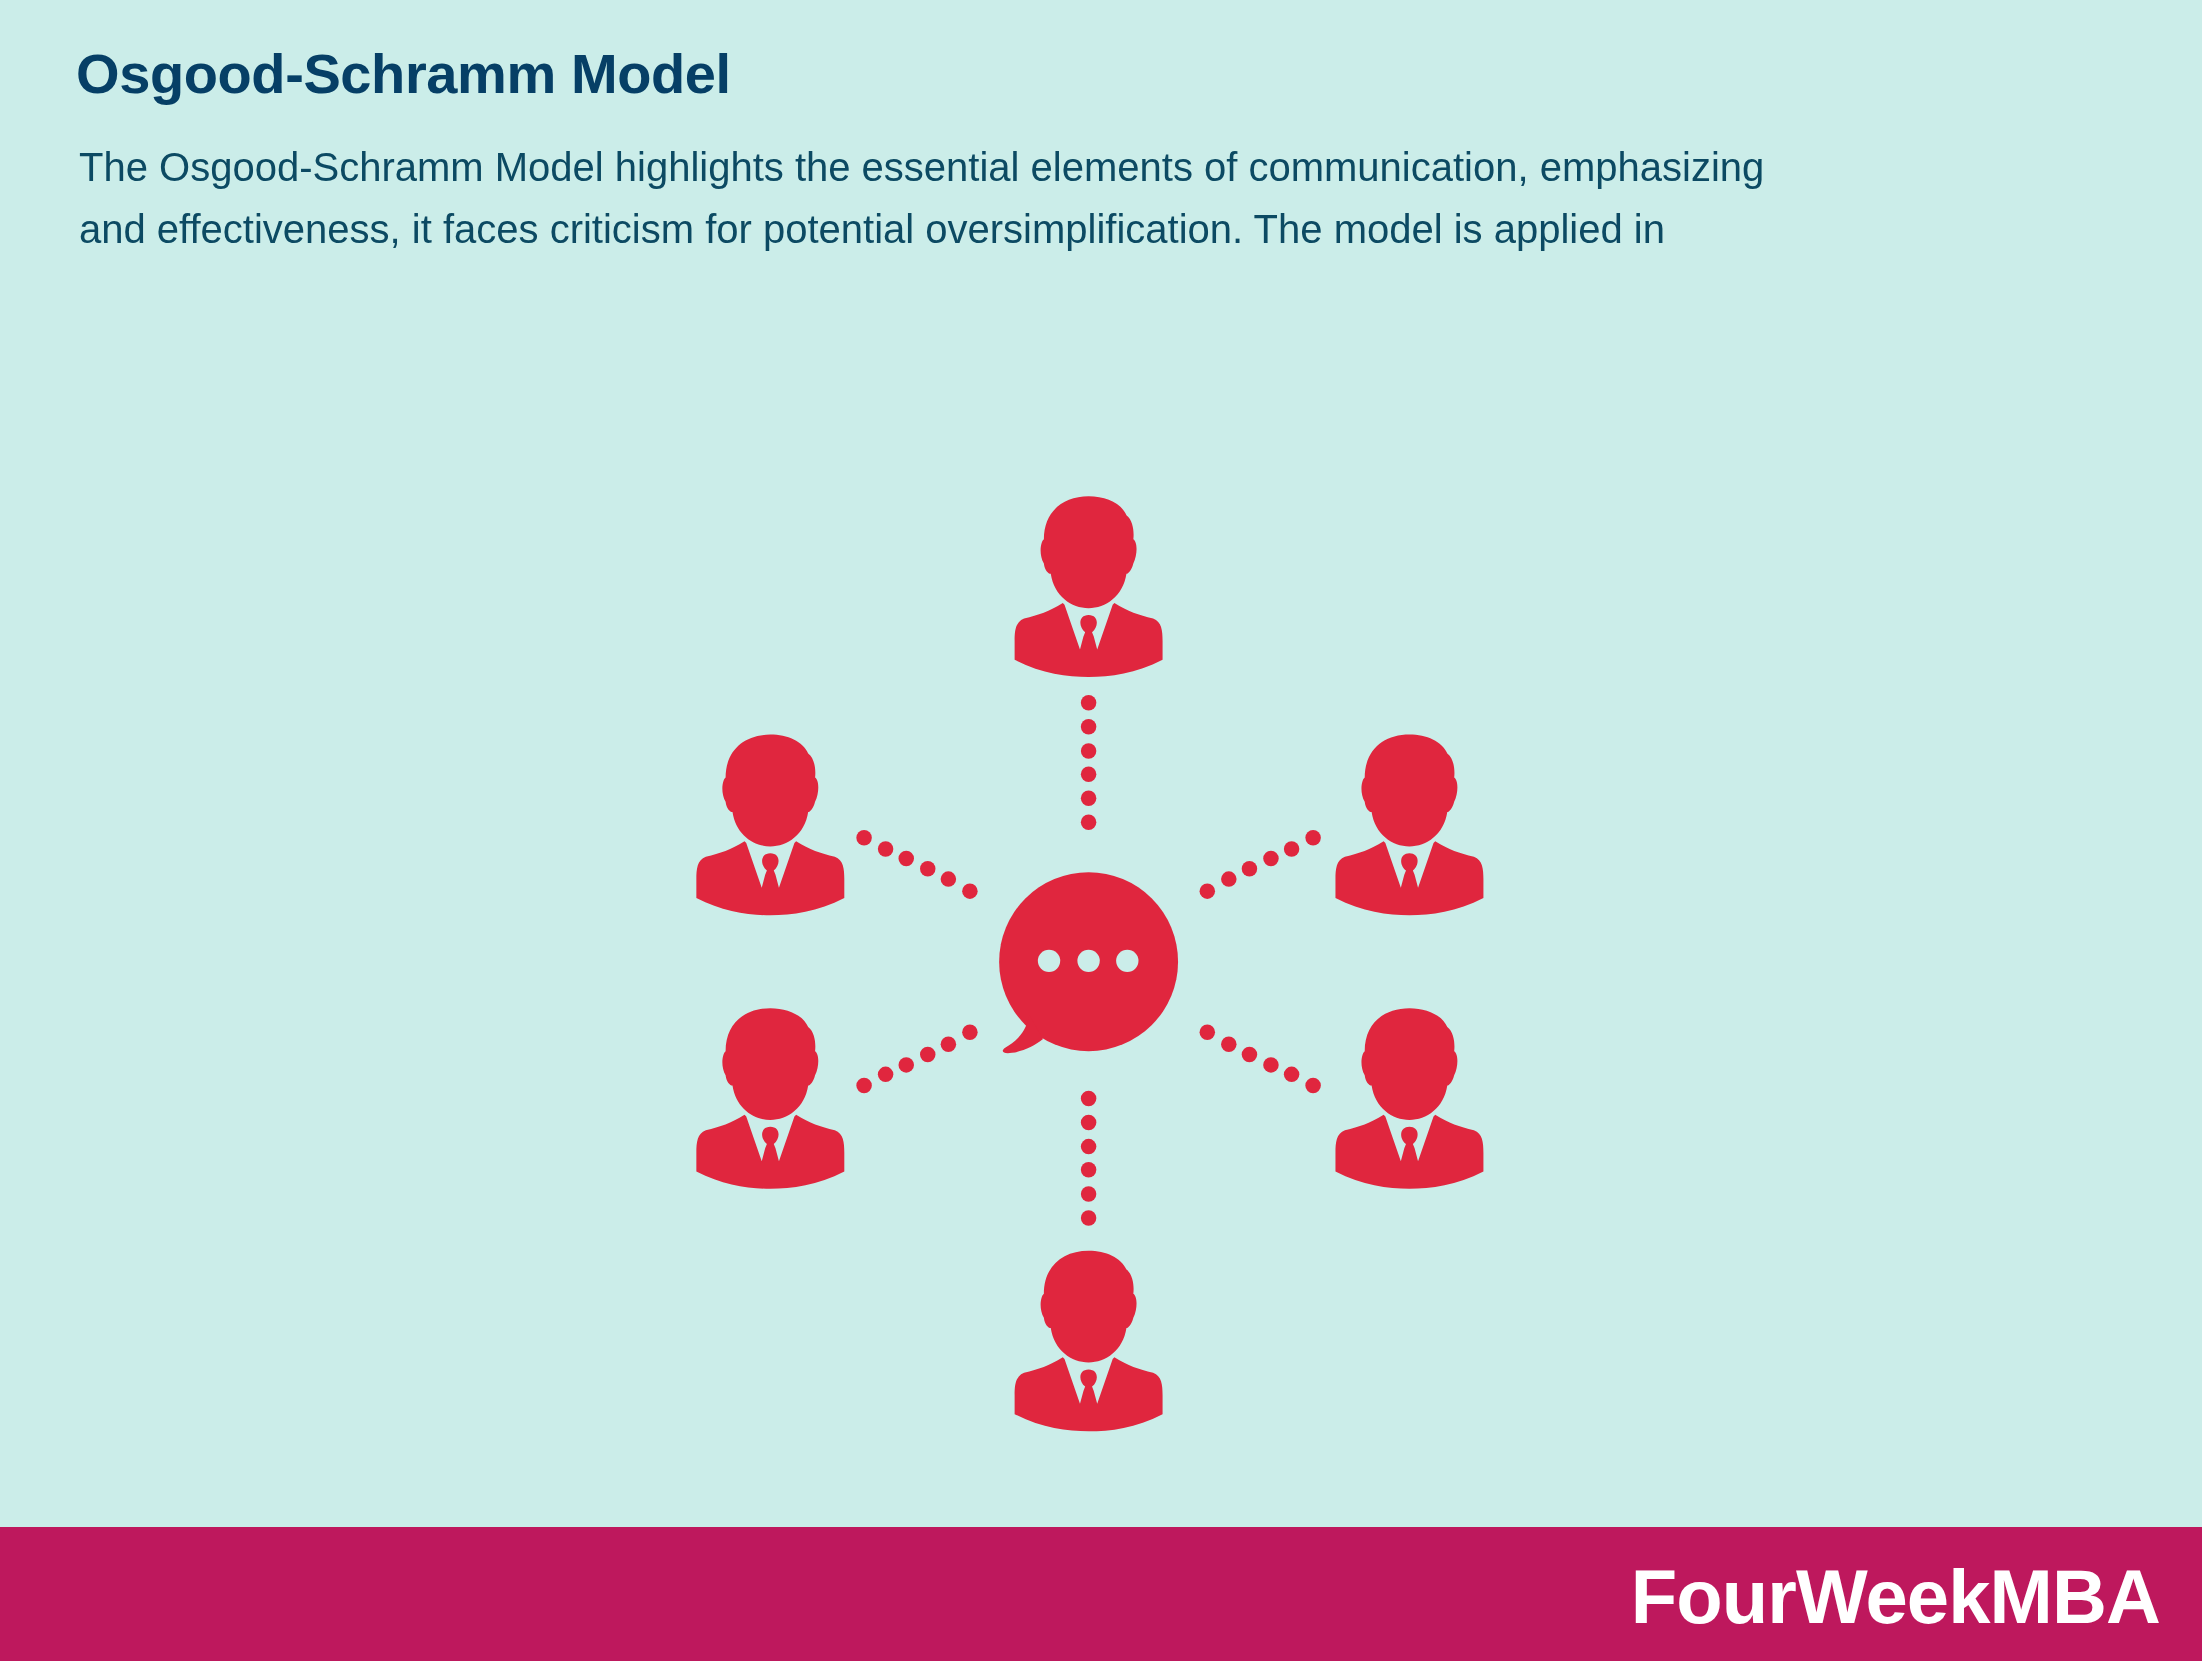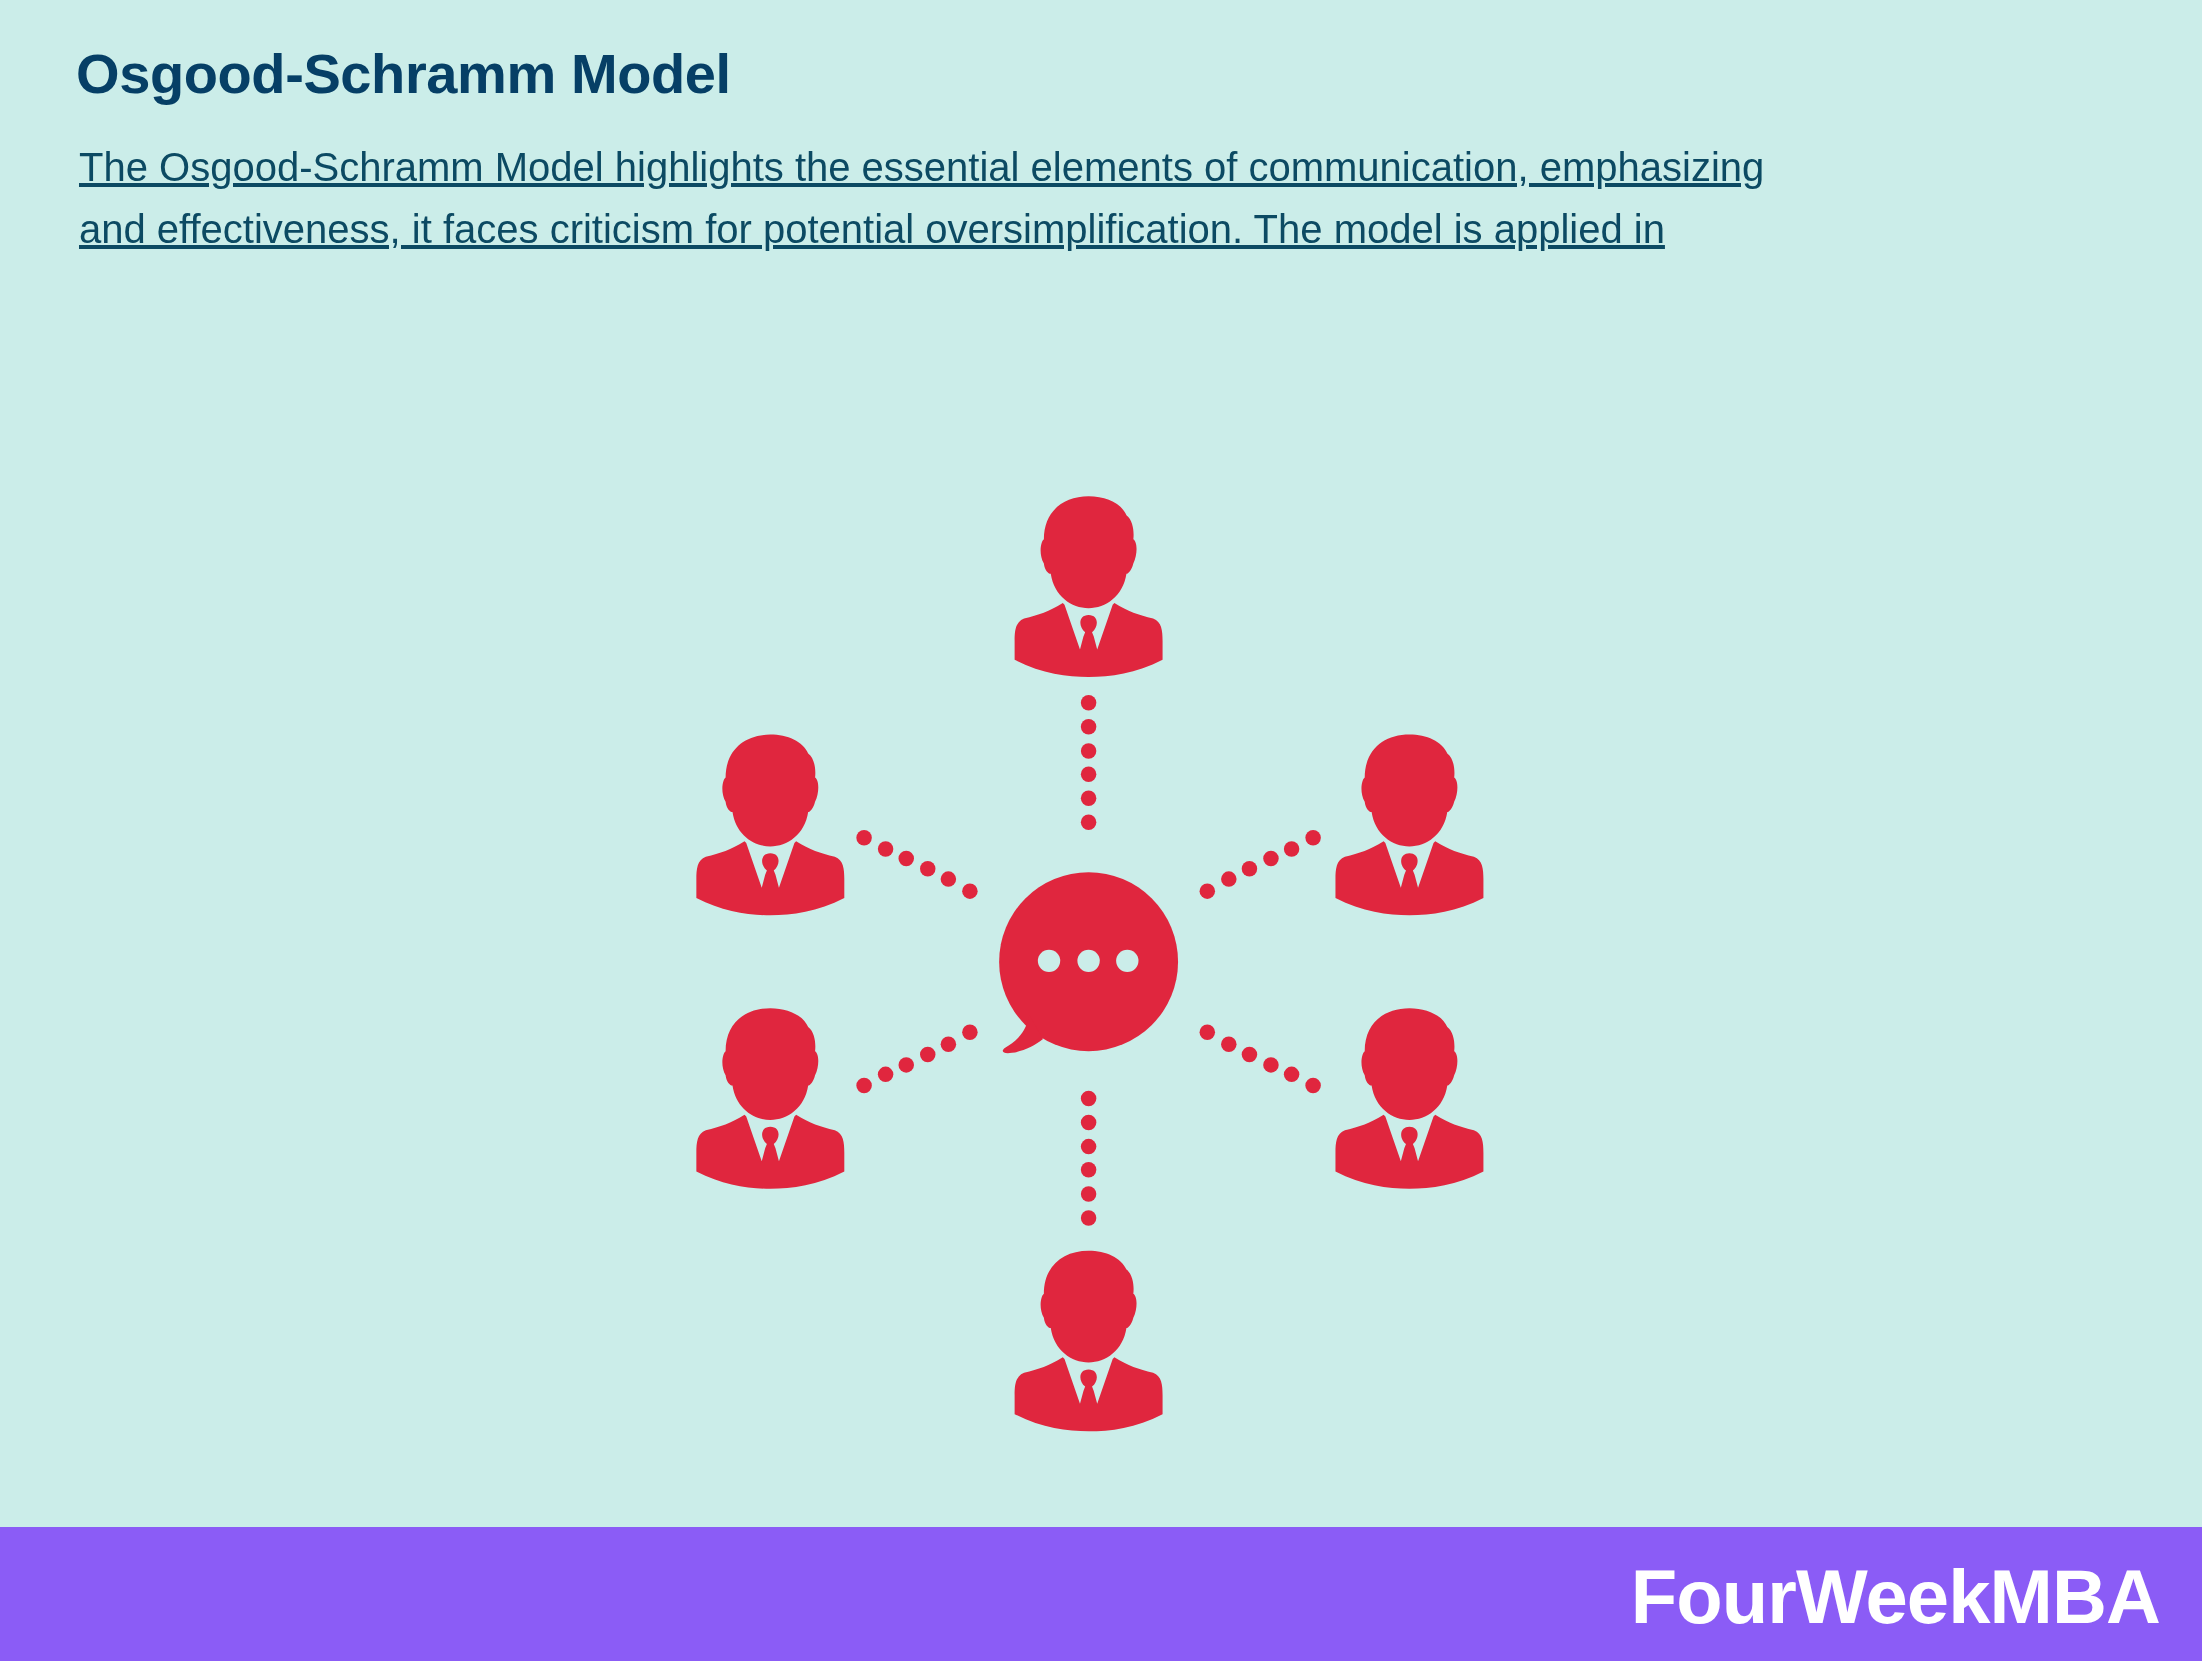--- a/index.html
+++ b/index.html
@@ -1,21 +1,21 @@
 <!DOCTYPE html>
 <html style="font-size:13.8px"><head>
 <meta charset="utf-8">
 <style>
   html, body { margin:0; padding:0; }
   body { width:2203px; height:1661px; background:#cbede9; position:relative; overflow:hidden; font-family:"Liberation Sans", "DejaVu Sans", sans-serif; }
   .title { position:absolute; left:76px; top:41px; font-size:56px; font-weight:700; color:#063f66; letter-spacing:-0.4px; margin:0; }
-  .desc { position:absolute; left:79px; top:136px; width:1979px; font-size:40px; line-height:62px; color:#0c4a63; margin:0;text-decoration:underline; }
+  .desc { position:absolute; left:79px; top:136px; width:1979px; font-size:40px; line-height:62px; color:#0c4a63; margin:0; }
   .desc span { display:block; white-space:nowrap; }
   svg.diagram { position:absolute; left:0; top:0; }
-  .footer { position:absolute; left:0; top:1527px; width:2203px; height:134px; background:#8b5cf6; }
+  .footer { position:absolute; left:0; top:1527px; width:2203px; height:134px; background:#be185d; }
   .brand { position:absolute; right:43px; top:26px; font-size:76px; font-weight:700; color:#ffffff; letter-spacing:-0.9px; }
 </style>
 </head>
 <body>
 
 <h1 class="title">Osgood-Schramm Model</h1>
 <div class="desc">
   <span>The Osgood-Schramm Model highlights the essential elements of communication, emphasizing</span>
   <span>and effectiveness, it faces criticism for potential oversimplification. The model is applied in</span>
 </div>

